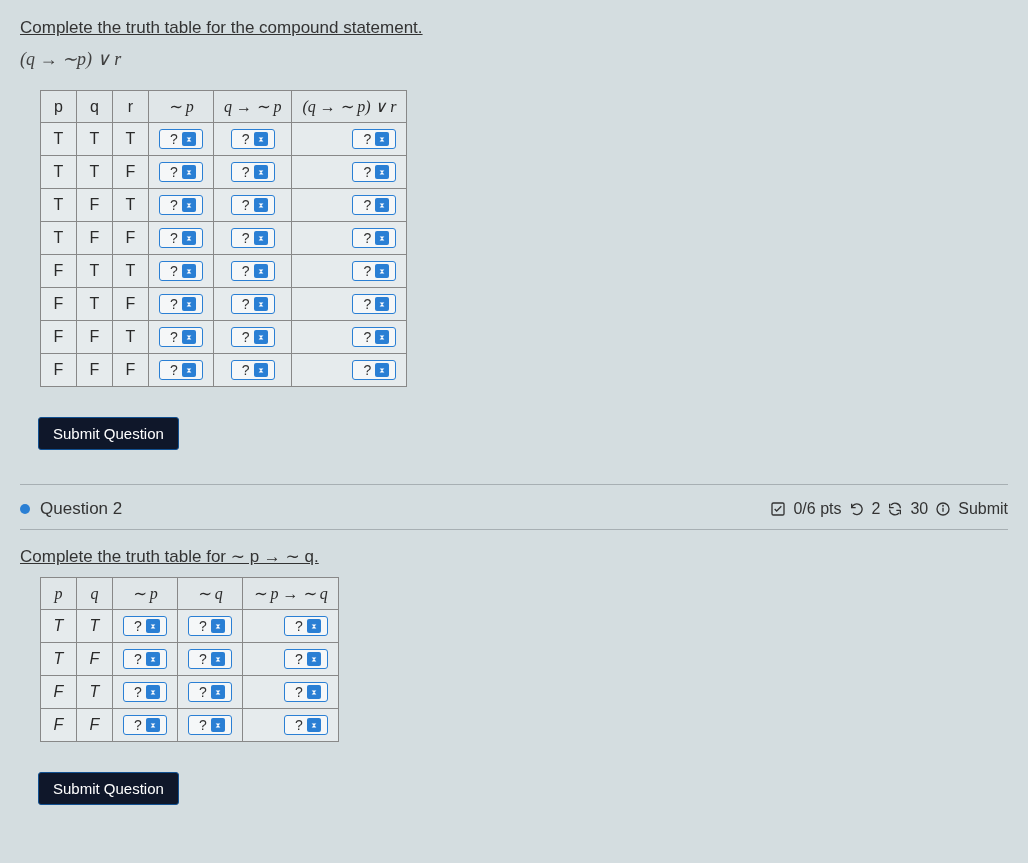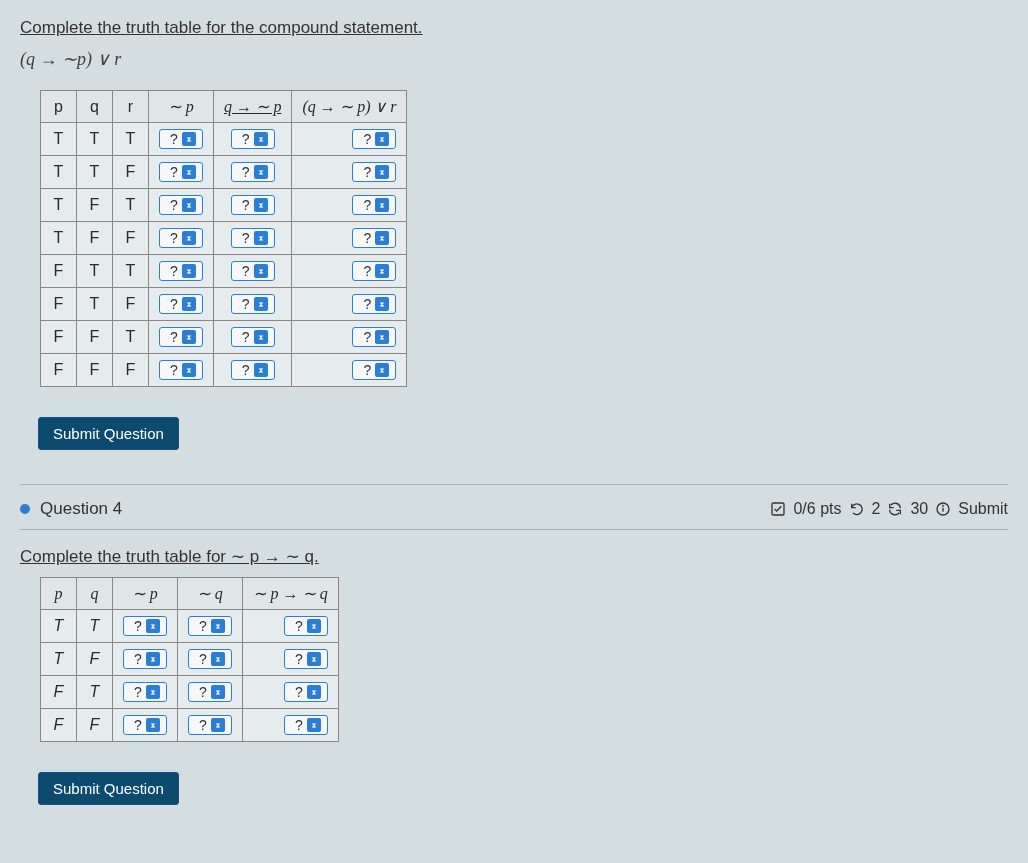--- a/index.html
+++ b/index.html
@@ -72,21 +72,21 @@
       align-items: center;
       justify-content: center;
       width: 14px;
       height: 14px;
       border-radius: 2px;
       background: #2a7fd4;
       color: #fff;
     }
     .dropdown .arrow-box svg { width: 8px; height: 8px; fill: #fff; }
     .submit-btn {
-      background: #0c4a6e;
+      background: #0f172a;
       color: #fff;
       border: 1px solid #115091;
       border-radius: 3px;
       padding: 7px 14px;
       font-size: 15px;
       cursor: pointer;
       margin: 10px 0 24px 18px;
     }
     hr.section-divider {
       border: none;
@@ -125,21 +125,21 @@
       display: inline-flex;
       width: 18px; height: 18px;
       align-items: center;
       justify-content: center;
     }
     .icon svg { width: 16px; height: 16px; stroke: #333; fill: none; stroke-width: 2; }
     .details-link {
       cursor: pointer;
     }
     .wide { min-width: 110px; margin-top: 13px; }
-    .mid { min-width: 80px; text-decoration: underline; }
+    .mid { min-width: 80px; }
   </style>
 </head>
 <body>
 
 
 
 
 <div class="instruction">Complete the truth table for the compound statement.</div>
 <div class="formula">(q → ∼p) ∨ r</div>
 
@@ -415,21 +415,21 @@
 </table>
 
 <button class="submit-btn">Submit Question</button>
 
 <hr class="section-divider">
 
 
 <div class="question-row">
   <div class="left">
     <span class="bullet"></span>
-    <span>Question 4</span>
+    <span>Question 2</span>
   </div>
   <div class="right">
     <span class="icon">
       <svg viewBox="0 0 24 24">
           <rect x="3" y="3" width="18" height="18" rx="2"></rect>
           <path d="M7 12l3 3 7-7"></path>
         </svg>
     </span>
     <span>0/6 pts</span>
     <span class="icon">

